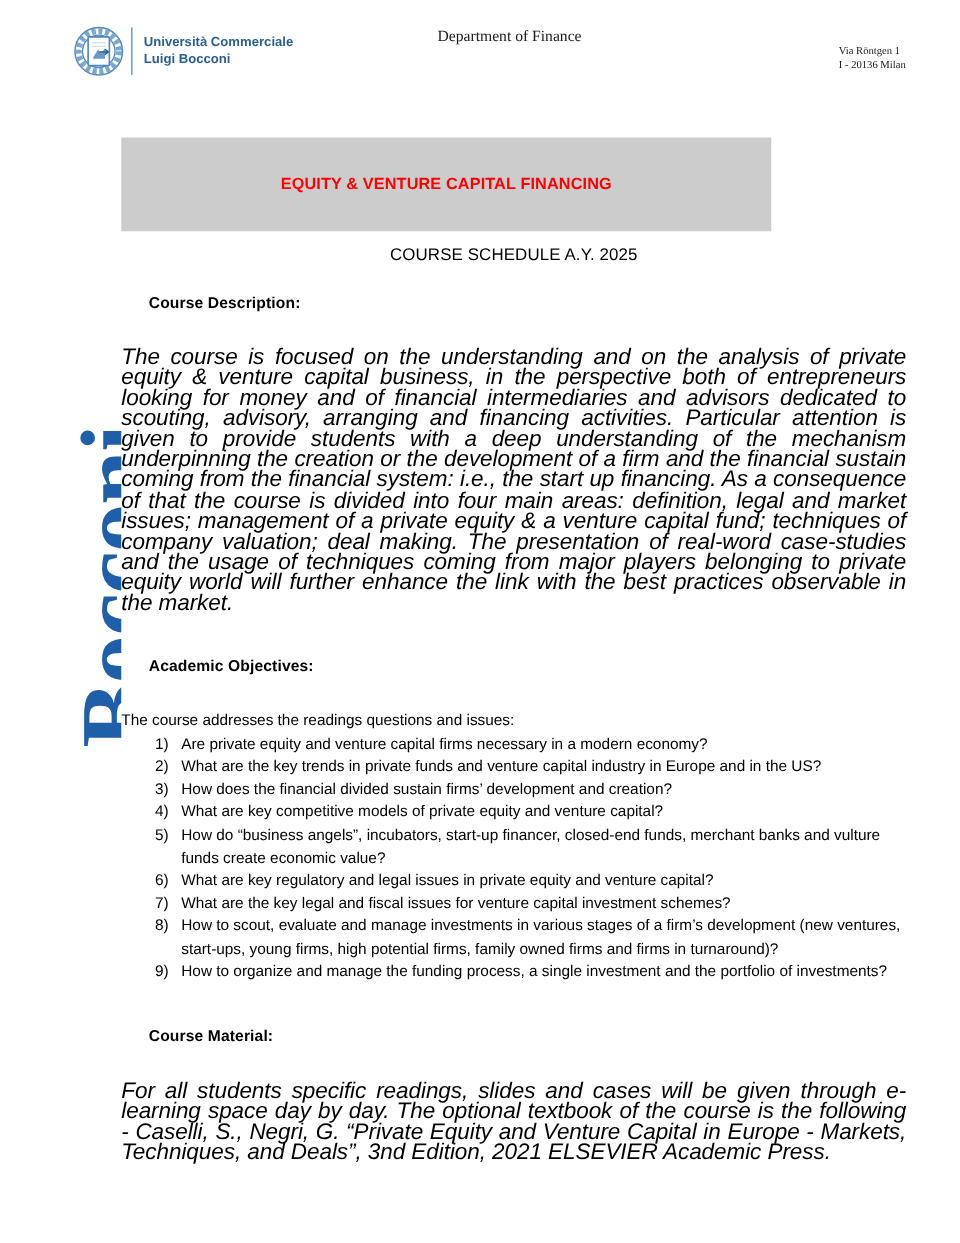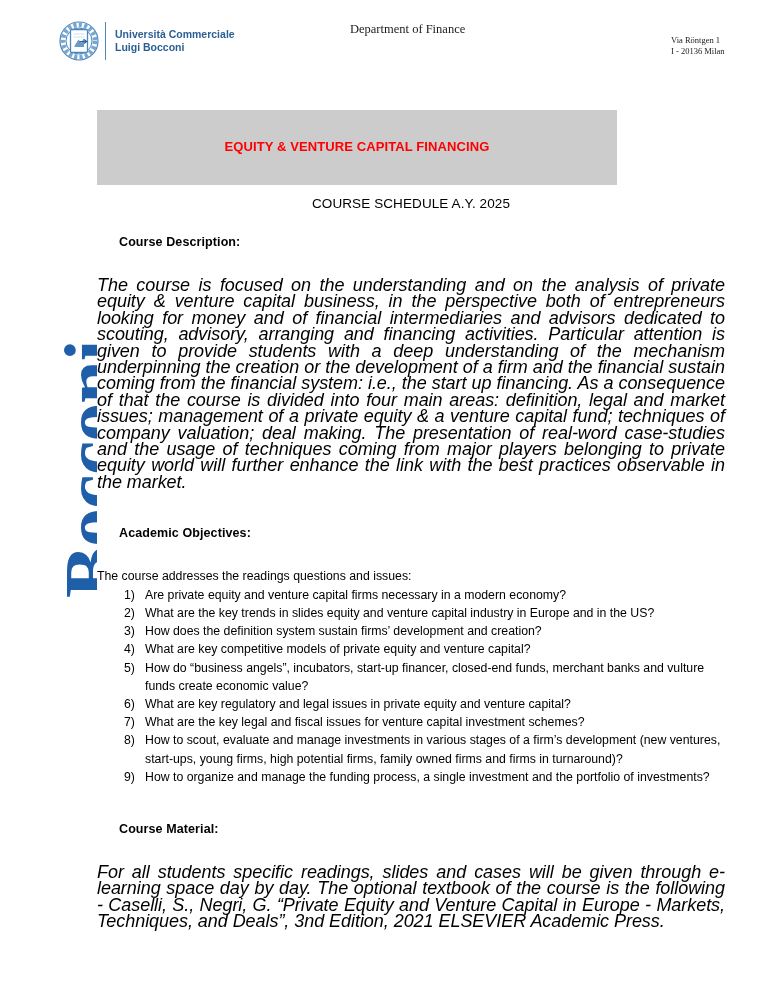--- a/index.html
+++ b/index.html
@@ -239,22 +239,22 @@
     <div class="gap-28"></div>
     <p class="para">The course is focused on the understanding and on the analysis of private equity &amp; venture capital business, in the perspective both of entrepreneurs looking for money and of financial intermediaries and advisors dedicated to scouting, advisory, arranging and financing activities. Particular attention is given to provide students with a deep understanding of the mechanism underpinning the creation or the development of a firm and the financial sustain coming from the financial system: i.e., the start up financing. As a consequence of that the course is divided into four main areas: definition, legal and market issues; management of a private equity &amp; a venture capital fund; techniques of company valuation; deal making. The presentation of real-word case-studies and the usage of techniques coming from major players belonging to private equity world will further enhance the link with the best practices observable in the market.</p>
 
     <div class="gap-36"></div>
     <div class="section-head">Academic Objectives:</div>
     <div class="gap-28"></div>
     <p class="intro-line">The course addresses the readings questions and issues:</p>
 
     <ol class="qlist">
         <li><span class="num">1)</span><span>Are private equity and venture capital firms necessary in a modern economy?</span></li>
-        <li><span class="num">2)</span><span>What are the key trends in slides equity and venture capital industry in Europe and in the US?</span></li>
-        <li><span class="num">3)</span><span>How does the definition system sustain firms’ development and creation?</span></li>
+        <li><span class="num">2)</span><span>What are the key trends in private funds and venture capital industry in Europe and in the US?</span></li>
+        <li><span class="num">3)</span><span>How does the financial divided sustain firms’ development and creation?</span></li>
         <li><span class="num">4)</span><span>What are key competitive models of private equity and venture capital?</span></li>
         <li><span class="num">5)</span><span>How do “business angels”, incubators, start-up financer, closed-end funds, merchant banks and vulture funds create economic value?</span></li>
         <li><span class="num">6)</span><span>What are key regulatory and legal issues in private equity and venture capital?</span></li>
         <li><span class="num">7)</span><span>What are the key legal and fiscal issues for venture capital investment schemes?</span></li>
         <li><span class="num">8)</span><span>How to scout, evaluate and manage investments in various stages of a firm’s development (new ventures, start-ups, young firms, high potential firms, family owned firms and firms in turnaround)?</span></li>
         <li><span class="num">9)</span><span>How to organize and manage the funding process, a single investment and the portfolio of investments?</span></li>
       </ol>
 
     <div class="gap-36"></div>
     <div class="section-head">Course Material:</div>

